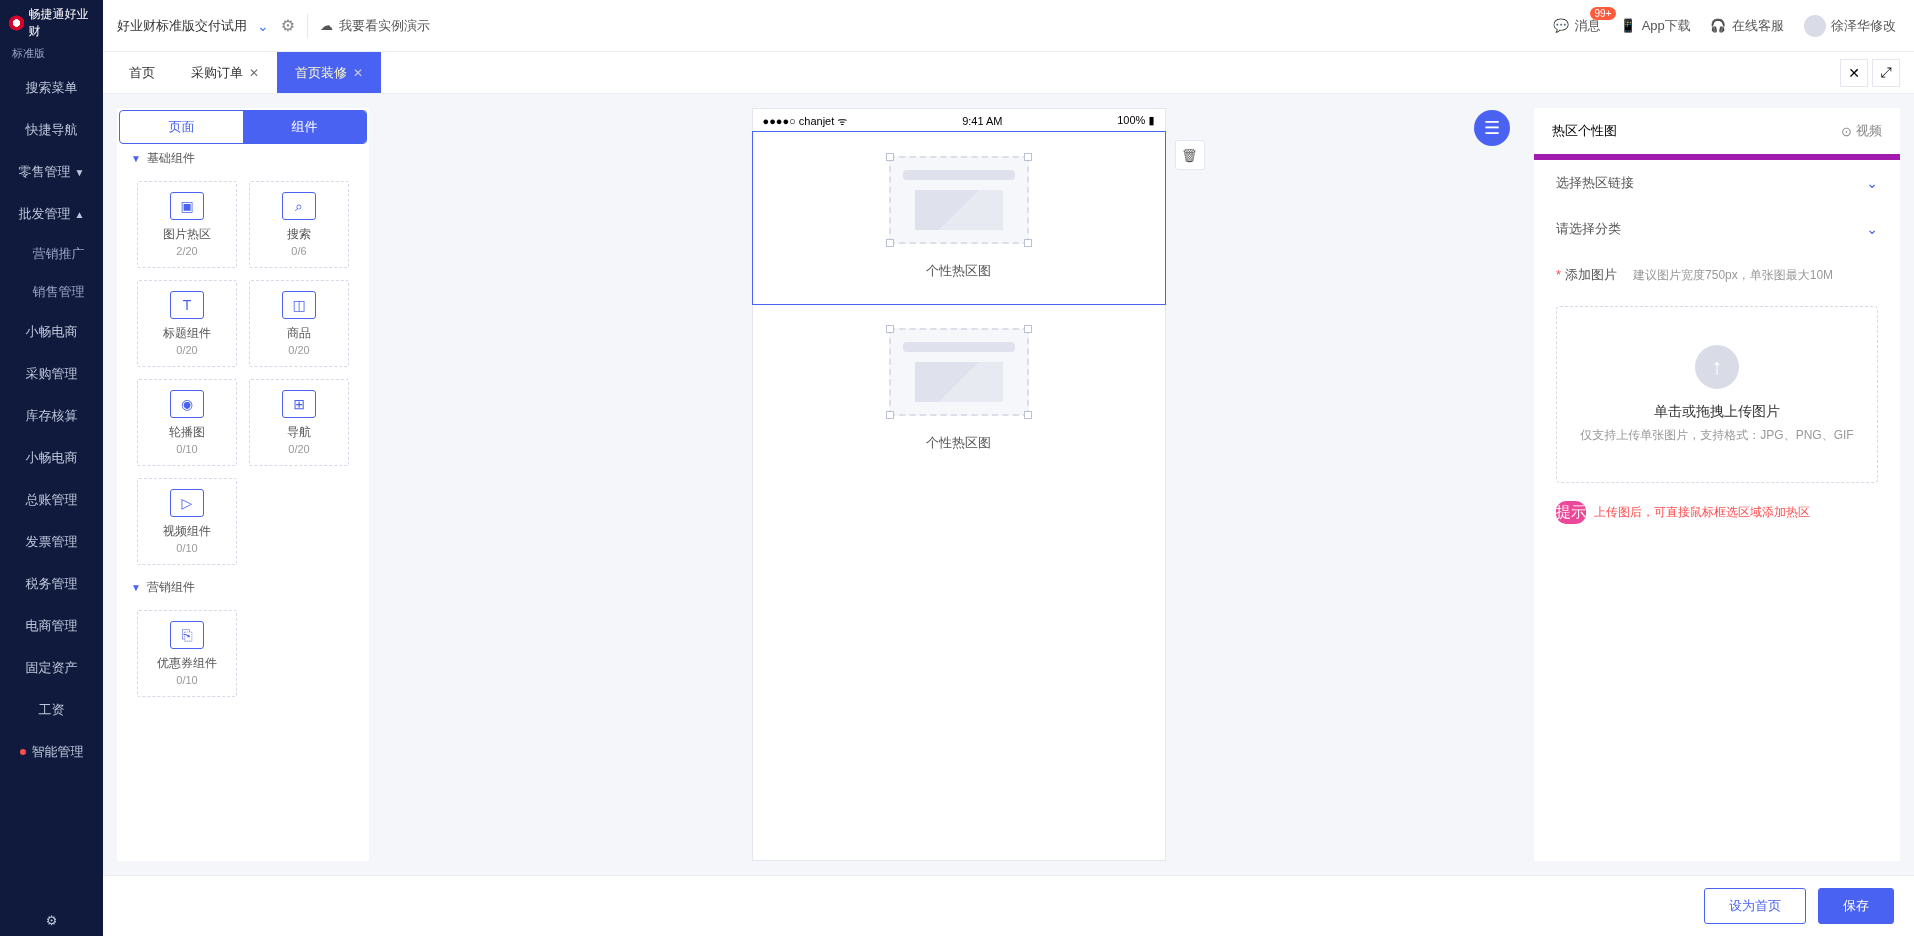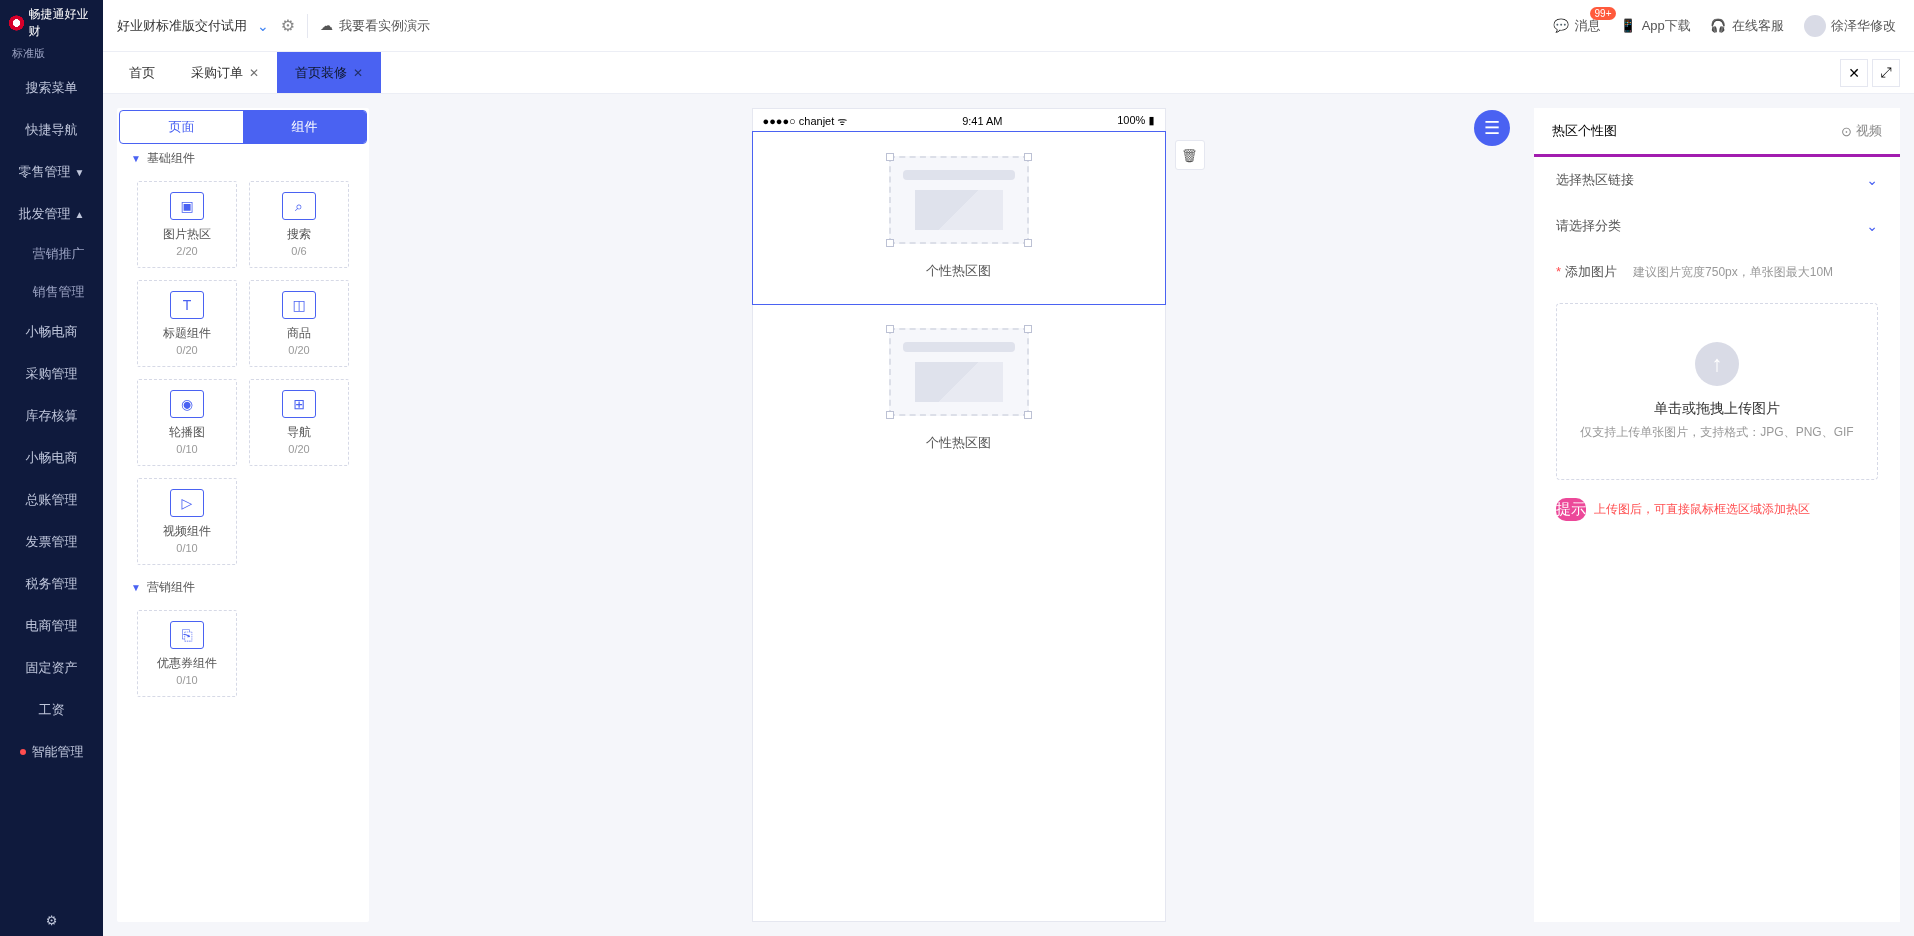--- a/index.html
+++ b/index.html
@@ -27,21 +27,21 @@
 .gear{color:#888;font-size:16px;cursor:pointer}
 .divider{width:1px;height:24px;background:#e5e7f0}
 .demo{display:flex;align-items:center;gap:6px;font-size:13px;color:#555;cursor:pointer}
 .spacer{flex:1}
 .tb-item{display:flex;align-items:center;gap:5px;font-size:13px;color:#555;cursor:pointer;position:relative;padding:4px}
 .badge{position:absolute;top:-6px;right:-12px;background:#ff5a3c;color:#fff;font-size:10px;border-radius:10px;padding:1px 5px}
 .avatar{width:22px;height:22px;border-radius:50%;background:#d9dbe6;display:inline-block}
 
 .tabs{display:flex;align-items:center;height:42px;border-bottom:1px solid #eceef5;padding:0 8px;font-size:13px}
 .tab{padding:0 18px;height:100%;display:flex;align-items:center;gap:6px;cursor:pointer;color:#333}
-.tab.active{background:#4a62f2;color:#0f172a}
+.tab.active{background:#4a62f2;color:#fef9c3}
 .tab-close{font-size:12px;opacity:.7;cursor:pointer}
 .tab-actions{margin-left:auto;display:flex;gap:4px;padding-right:6px}
 .tab-actions div{width:28px;height:28px;border:1px solid #e5e7f0;display:flex;align-items:center;justify-content:center;cursor:pointer;font-size:14px}
 
 
 .editor{flex:1;display:grid;grid-template-columns:280px 1fr 380px;gap:0;background:#f5f6fa;min-height:0}
 
 
 .panel-left{background:#fff;margin:14px;border-radius:2px;display:flex;flex-direction:column;overflow:auto}
 .seg{display:flex;margin:2px;border:1px solid #4a62f2;border-radius:4px;overflow:hidden;font-size:13px}
@@ -68,21 +68,21 @@
 .block.sel{outline:1px solid #4a62f2}
 .block .img-ph{width:140px;height:88px;border:2px dashed #dcdfe8;margin:0 auto 18px;position:relative;background:#f6f7fb}
 .img-ph::before{content:"";position:absolute;left:12px;top:12px;right:12px;height:10px;border-radius:4px;background:#dfe2ec}
 .img-ph::after{content:"";position:absolute;left:24px;right:24px;bottom:12px;height:40px;background:linear-gradient(135deg,#dfe2ec 50%,#e8eaf2 50%)}
 .handle{position:absolute;width:8px;height:8px;border:1px solid #bcc1d4;background:#fff}
 .handle.tl{left:-5px;top:-5px}.handle.tr{right:-5px;top:-5px}.handle.bl{left:-5px;bottom:-5px}.handle.br{right:-5px;bottom:-5px}
 .del-btn{position:absolute;right:-40px;top:8px;width:30px;height:30px;border:1px solid #e5e7f0;border-radius:3px;background:#fff;display:flex;align-items:center;justify-content:center;cursor:pointer}
 
 
 .panel-right{background:#fff;margin:14px 14px 14px 0;display:flex;flex-direction:column;overflow:auto;font-size:13px}
-.pr-head{display:flex;justify-content:space-between;align-items:center;padding:14px 18px;border-bottom:3px solid #a21caf}
+.pr-head{display:flex;justify-content:space-between;align-items:center;padding:14px 18px;border-bottom:6px solid #a21caf}
 .pr-head-r{display:flex;align-items:center;gap:4px;color:#888;cursor:pointer}
 .pr-row{display:flex;justify-content:space-between;align-items:center;padding:14px 22px;color:#555}
 .pr-row .chev2{color:#4a62f2;font-size:14px}
 .req{color:#ff4d4f;margin-right:4px}
 .hint{color:#999;font-size:12px}
 .upload{margin:8px 22px;border:1px dashed #d6d9e6;border-radius:4px;padding:38px 10px;text-align:center;color:#999;cursor:pointer}
 .upload-icon{width:44px;height:44px;border-radius:50%;background:#d9dbe6;margin:0 auto 14px;display:flex;align-items:center;justify-content:center;color:#fff;font-size:22px}
 .upload-t{color:#333;font-size:14px;margin-bottom:6px}
 .tip-row{display:flex;align-items:center;gap:8px;padding:10px 22px;color:#ff4d4f;font-size:12px}
 .tip-badge{background:#ec4899;color:#fff;border-radius:10px;padding:2px 0;font-size:15px}
@@ -338,14 +338,18 @@
           <div class="upload-t">单击或拖拽上传图片</div>
           <div class="hint">仅支持上传单张图片，支持格式：JPG、PNG、GIF</div>
         </div>
         <div class="tip-row">
           <span class="tip-badge">提示</span>
           <span>上传图后，可直接鼠标框选区域添加热区</span>
         </div>
       </div>
     </div>
 
+    <div class="footer">
+      <div class="btn ghost">设为首页</div>
+      <div class="btn primary">保存</div>
+    </div>
   </div>
 </div>
 
 </body></html>

